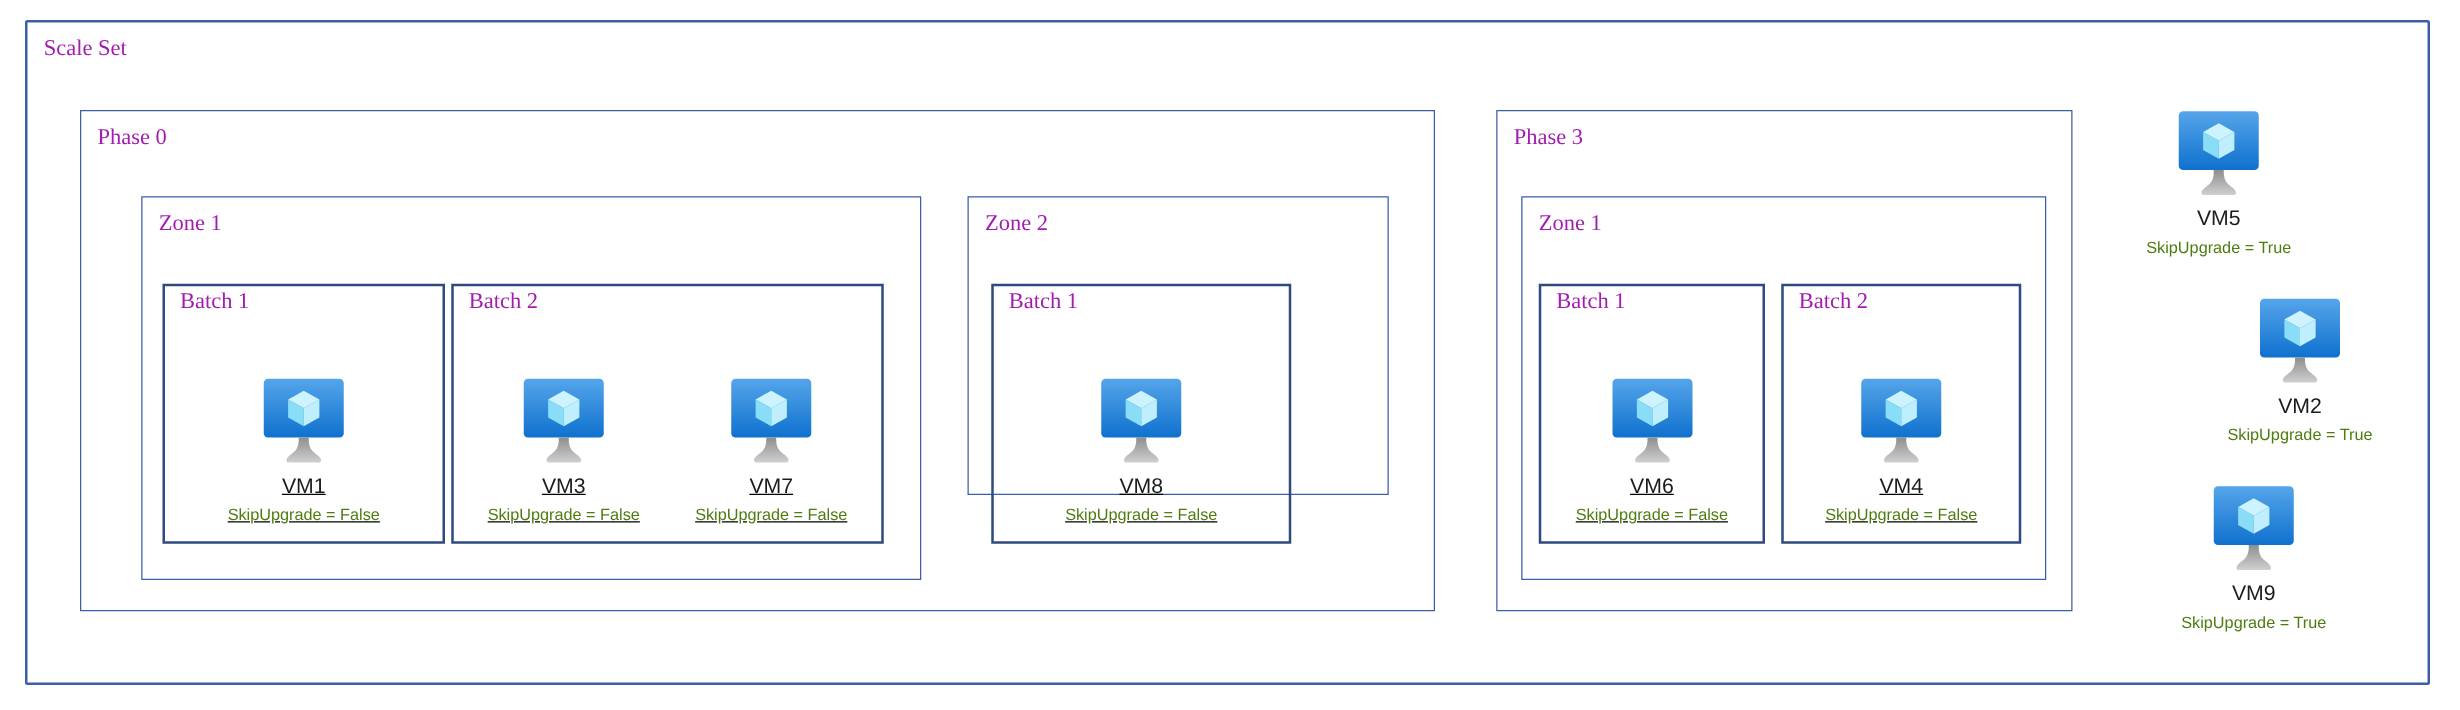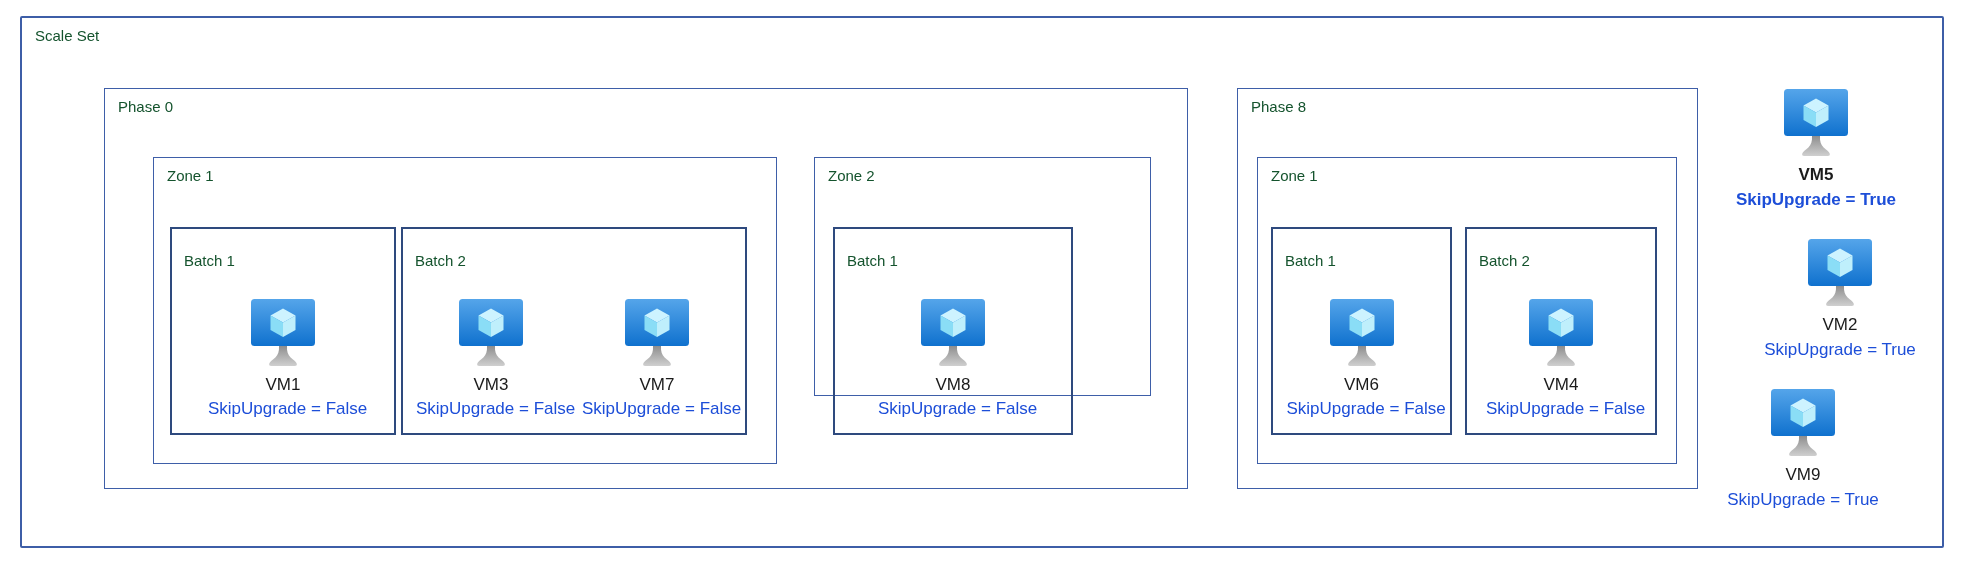--- a/index.html
+++ b/index.html
@@ -2,31 +2,31 @@
 <html><head>
 <meta charset="utf-8">
 <style>
   html,body{margin:0;padding:0;background:#ffffff;}
   .canvas{
     position:relative;width:1968px;height:568px;background:#ffffff;
     font-family:"Liberation Sans", sans-serif;overflow:hidden;
   }
   .box{position:absolute;box-sizing:border-box;background:transparent;}
   .outer{border:2px solid #3D5EA7;border-radius:2px;}
-  .phase{border:1.6px solid #3E5EA8;margin-left:40px;}
+  .phase{border:1.6px solid #3E5EA8;}
   .zone{border:1.6px solid #3E5EA8;}
-  .batch{border:2px solid #2E4A7E;display:flex;flex-direction:column;padding:23px 12px 14px 12px;}
-  .box-label{color:#14532d;font-size:15px;line-height:1.25;white-space:nowrap;}
+  .batch{border:2px solid #2E4A7E;display:flex;flex-direction:column;padding:0 12px 14px 12px;}
+  .box-label{color:#a21caf;font-size:18px;line-height:1.25;white-space:nowrap;font-family:Liberation Serif, serif;}
   .pad-label{position:absolute;left:13px;top:9px;}
-  .vm-row{margin-top:auto;display:flex;justify-content:center;align-items:flex-end;gap:16px;}
+  .vm-row{margin-top:auto;display:flex;justify-content:center;align-items:flex-end;gap:16px;text-decoration:underline;}
   .vm{width:150px;text-align:center;flex:0 0 auto;}
   .vm.standalone{position:absolute;width:180px;}
   .vm-icon{display:block;margin:0 auto;}
   .vm-name{font-size:17px;color:#1b1b1b;margin-top:5px;line-height:1.1;}
-  .vm-skip{font-size:17px;color:#1d4ed8;margin-top:6px;line-height:1.1;white-space:nowrap;}
+  .vm-skip{font-size:13px;color:#4d7c0f;margin-top:6px;line-height:1.1;white-space:nowrap;}
 </style>
 </head>
 <body>
 
 <svg width="0" height="0" style="position:absolute" aria-hidden="true">
   <defs>
     <linearGradient id="vm-screen" x1="0" y1="1" x2="0" y2="48" gradientUnits="userSpaceOnUse">
       <stop offset="0" stop-color="#55A5EA"></stop>
       <stop offset="1" stop-color="#0F71CE"></stop>
     </linearGradient>
@@ -110,21 +110,21 @@
               </svg>
               <div class="vm-name">VM8</div>
               <div class="vm-skip">SkipUpgrade = False</div>
             </div>
           </div>
         </div>
       </div>
     </div>
 
     <div class="box phase" style="left:1175px;top:70px;width:461px;height:401px;">
-      <div class="box-label pad-label">Phase 8</div>
+      <div class="box-label pad-label">Phase 3</div>
 
       <div class="box zone" style="left:19px;top:68px;width:420px;height:307px;">
         <div class="box-label pad-label">Zone 1</div>
 
         <div class="box batch" style="left:13px;top:69px;width:181px;height:208px;">
           <div class="box-label">Batch 1</div>
           <div class="vm-row">
             <div class="vm">
               <svg class="vm-icon" width="66" height="73" viewBox="0 0 66 73">
                 <rect x="1" y="1" width="64" height="47" rx="3.5" fill="url(#vm-screen)"></rect>
@@ -151,21 +151,21 @@
                 <path d="M29 48 h8 c-.3 5.2 .9 9 3.6 11.4 2.9 2.5 5.6 3.9 6.2 6.3 .3 1.3-.5 2.3-1.9 2.3 H21.1 c-1.4 0-2.2-1-1.9-2.3 .6-2.4 3.3-3.8 6.2-6.3 2.7-2.4 3.9-6.2 3.6-11.4 z" fill="url(#vm-stand)"></path>
               </svg>
               <div class="vm-name">VM4</div>
               <div class="vm-skip">SkipUpgrade = False</div>
             </div>
           </div>
         </div>
       </div>
     </div>
 
-    <div class="vm standalone" style="left:1704px;top:70px;font-weight:bold;">
+    <div class="vm standalone" style="left:1663px;top:70px;">
       <svg class="vm-icon" width="66" height="73" viewBox="0 0 66 73">
         <rect x="1" y="1" width="64" height="47" rx="3.5" fill="url(#vm-screen)"></rect>
         <polygon points="33,10.5 45.5,17.5 33,24.5 20.5,17.5" fill="#CDF3FF"></polygon>
         <polygon points="20.5,17.5 33,24.5 33,39 20.5,32" fill="#8ADDF6"></polygon>
         <polygon points="45.5,17.5 33,24.5 33,39 45.5,32" fill="#BFEFFC"></polygon>
         <path d="M29 48 h8 c-.3 5.2 .9 9 3.6 11.4 2.9 2.5 5.6 3.9 6.2 6.3 .3 1.3-.5 2.3-1.9 2.3 H21.1 c-1.4 0-2.2-1-1.9-2.3 .6-2.4 3.3-3.8 6.2-6.3 2.7-2.4 3.9-6.2 3.6-11.4 z" fill="url(#vm-stand)"></path>
       </svg>
       <div class="vm-name">VM5</div>
       <div class="vm-skip">SkipUpgrade = True</div>
     </div>

